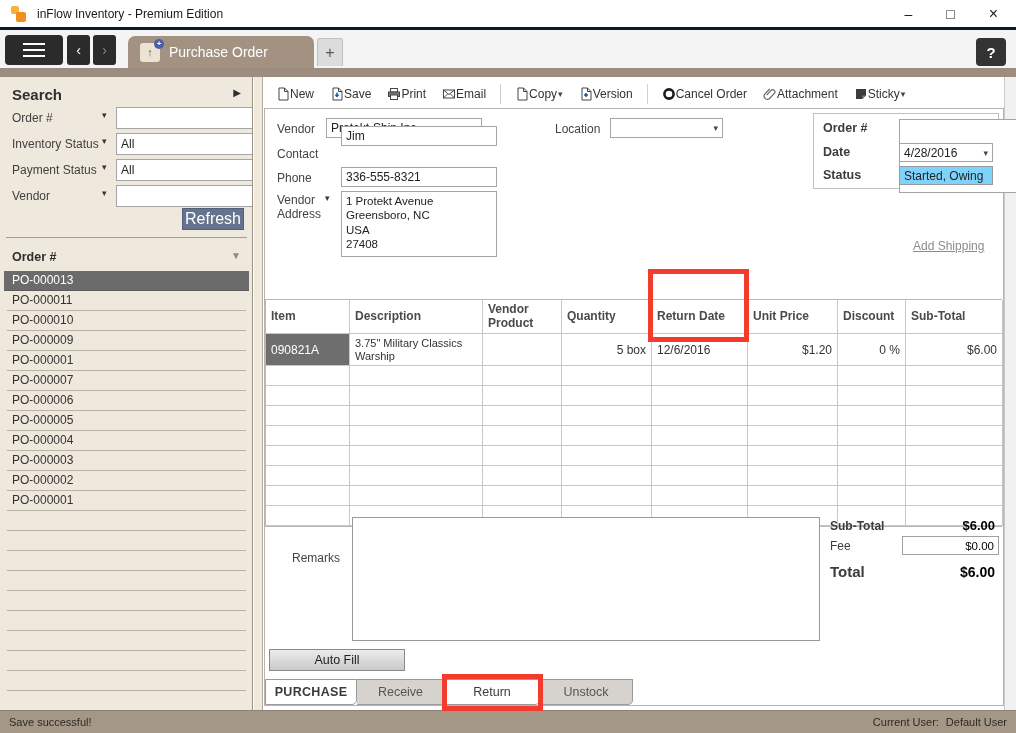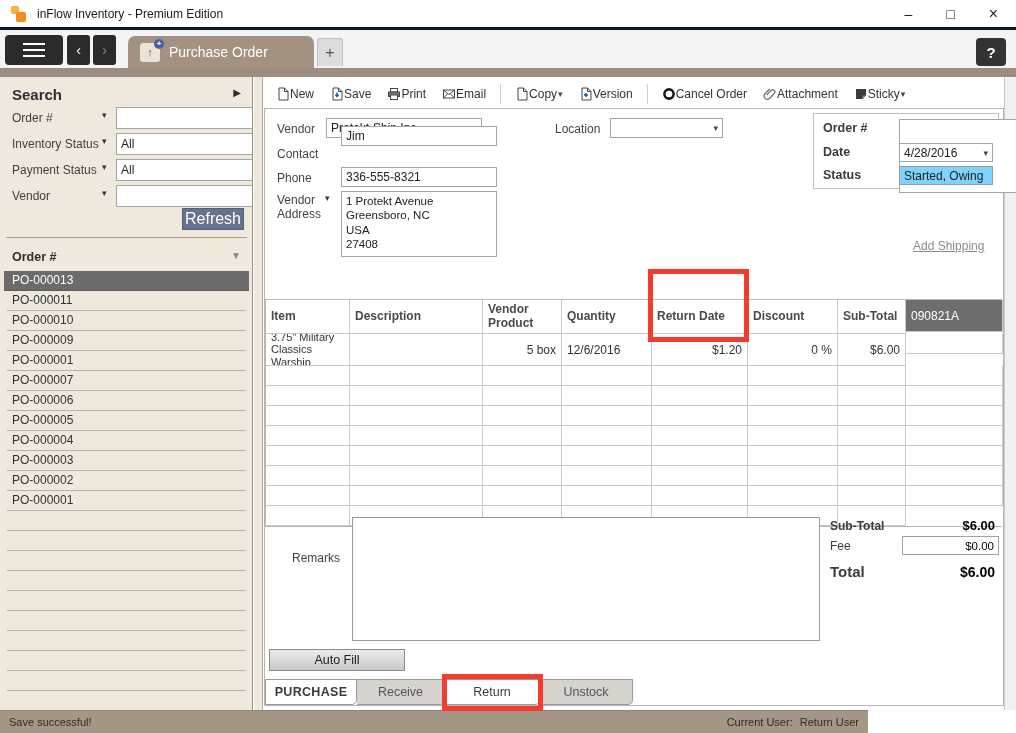--- a/index.html
+++ b/index.html
@@ -99,21 +99,21 @@
   #autofill-btn { position:absolute; left:4px; top:540px; width:136px; height:22px; background:linear-gradient(#ececec,#c9c9c9); border:1px solid #8a8a8a; font-size:12.5px; color:#222; font-family:inherit; }
 
   #bottom-tabs { position:absolute; left:0; top:570px; height:26px; display:flex; }
   .btab { height:26px; border:1px solid #9a9a9a; border-left:none; display:flex; align-items:center; justify-content:center; font-size:12.5px; border-radius:0 0 5px 0; }
   .btab:first-child { border-left:1px solid #9a9a9a; }
   .btab.active { background:#fff; font-weight:bold; color:#3a3a3a; letter-spacing:.3px; }
   .btab.inactive { background:#d6d3cf; color:#555; }
   .btab.white { background:#fff; color:#3a3a3a; }
 
   
-  #statusbar { left:0; top:710px; width:868px; height:23px; background:#a59786; border-top:1px solid #8f8174; display:flex; align-items:center; justify-content:space-between; padding:0 9px; font-size:11px; color:#2e2a26; }
+  #statusbar { left:0; top:710px; width:1016px; height:23px; background:#a59786; border-top:1px solid #8f8174; display:flex; align-items:center; justify-content:space-between; padding:0 9px; font-size:11px; color:#2e2a26; }
   #status-right { display:flex; gap:7px; }
 
   
   .red-box { position:absolute; border:5px solid #f43b2d; pointer-events:none; z-index:50; }
   #red-box-returndate { left:648px; top:269px; width:101px; height:73px; }
   #red-box-returnbtn  { left:442px; top:674px; width:101px; height:37px; }
 </style>
 </head>
 <body>
 
@@ -338,20 +338,21 @@
       <div class="ro oi-ctrl" style="top:52px;">Started, Owing</div>
     </div>
     <a id="add-shipping">Add Shipping</a>
 
     <div id="items-table" style="grid-template-columns: 84px 133px 79px 90px 96px 90px 68px 97px;">
         <div class="tcell thead">Item</div>
         <div class="tcell thead">Description</div>
         <div class="tcell thead">Vendor Product</div>
         <div class="tcell thead">Quantity</div>
         <div class="tcell thead">Return Date</div>
+        <div class="tcell thead">Unit Price</div>
         <div class="tcell thead">Discount</div>
         <div class="tcell thead">Sub-Total</div>
         <div class="tcell r1 titem">090821A</div>
         <div class="tcell r1 tdesc">3.75" Military Classics Warship</div>
         <div class="tcell r1"></div>
         <div class="tcell r1 tnum">5 box</div>
         <div class="tcell r1">12/6/2016</div>
         <div class="tcell r1 tnum">$1.20</div>
         <div class="tcell r1 tnum">0 %</div>
         <div class="tcell r1 tnum">$6.00</div>
@@ -438,18 +439,18 @@
         <div class="btab white" style="width: 95px;">Return</div>
         <div class="btab inactive" style="width: 93px;">Unstock</div>
       </div>
   </div>
 </div>
 
 <div class="abs" id="statusbar">
   <span>Save successful!</span>
   <span id="status-right">
     <span>Current User:</span>
-    <span>Return User</span>
+    <span>Default User</span>
   </span>
 </div>
 
 <div class="red-box" id="red-box-returndate"></div>
 <div class="red-box" id="red-box-returnbtn"></div>
 
 </body></html>

